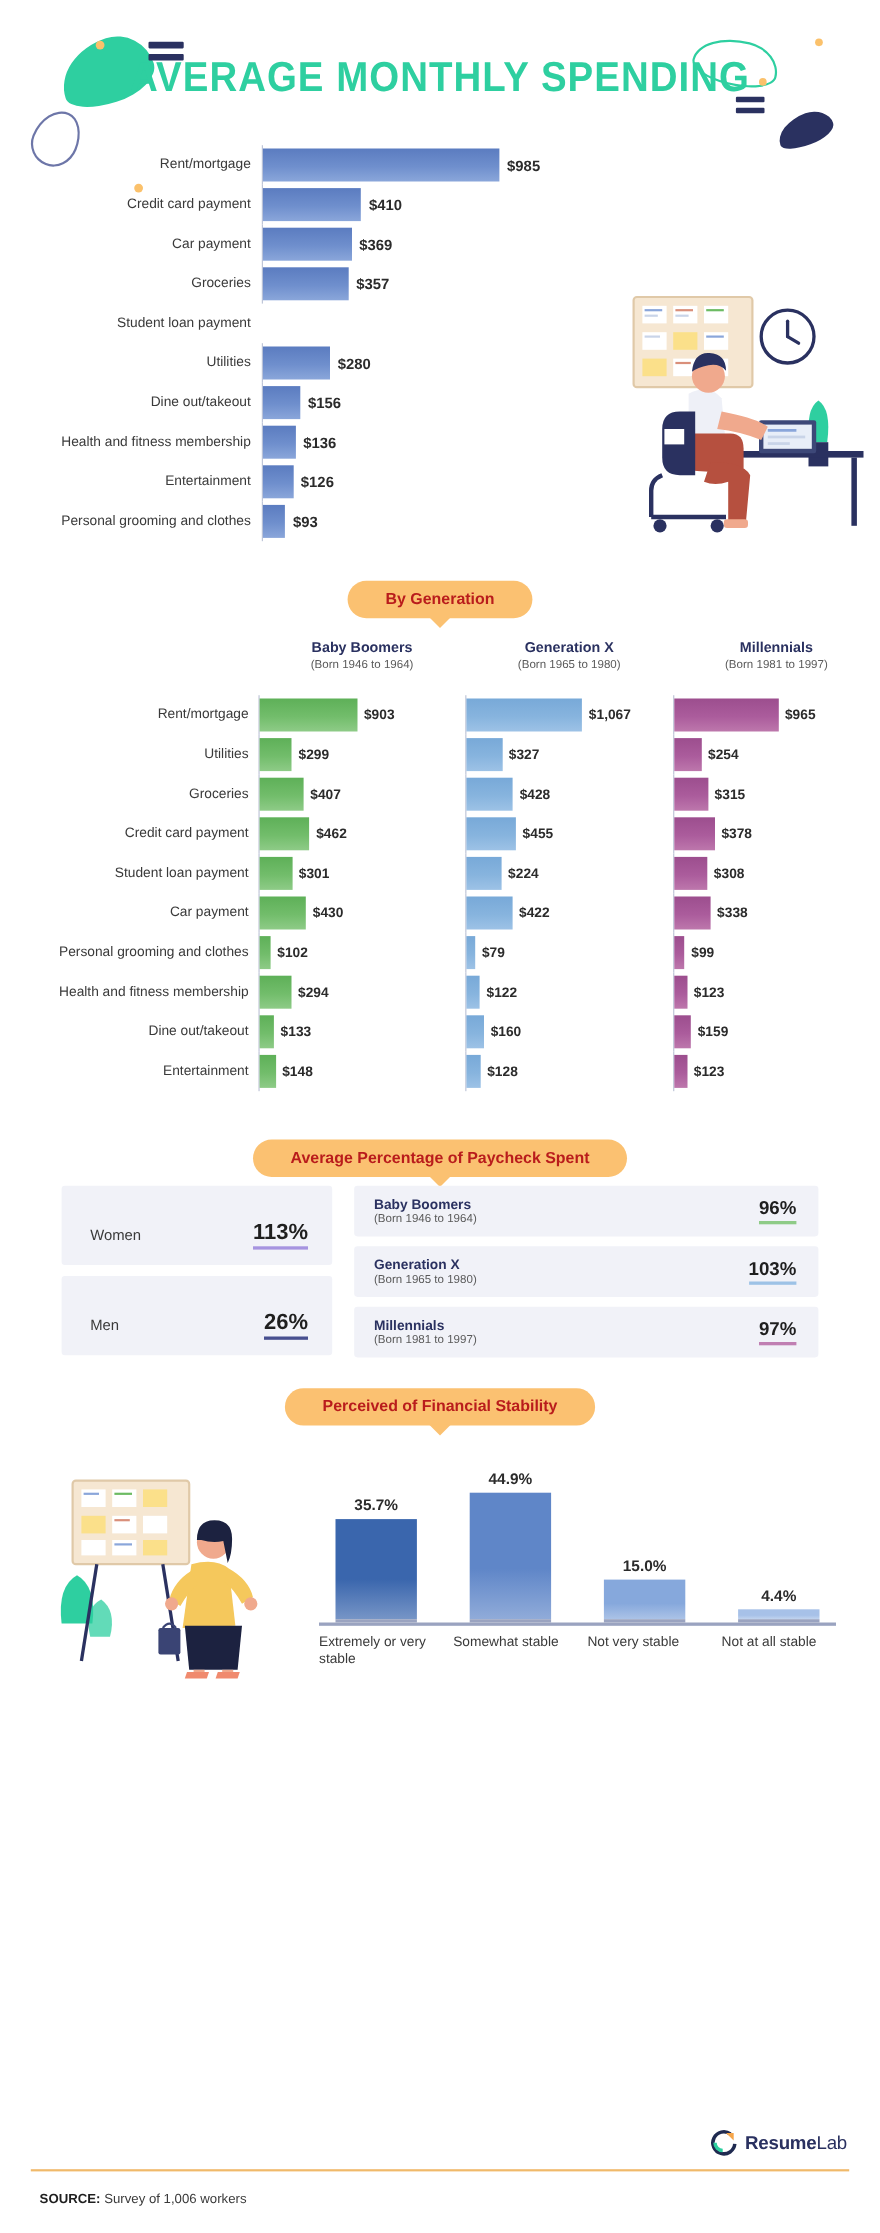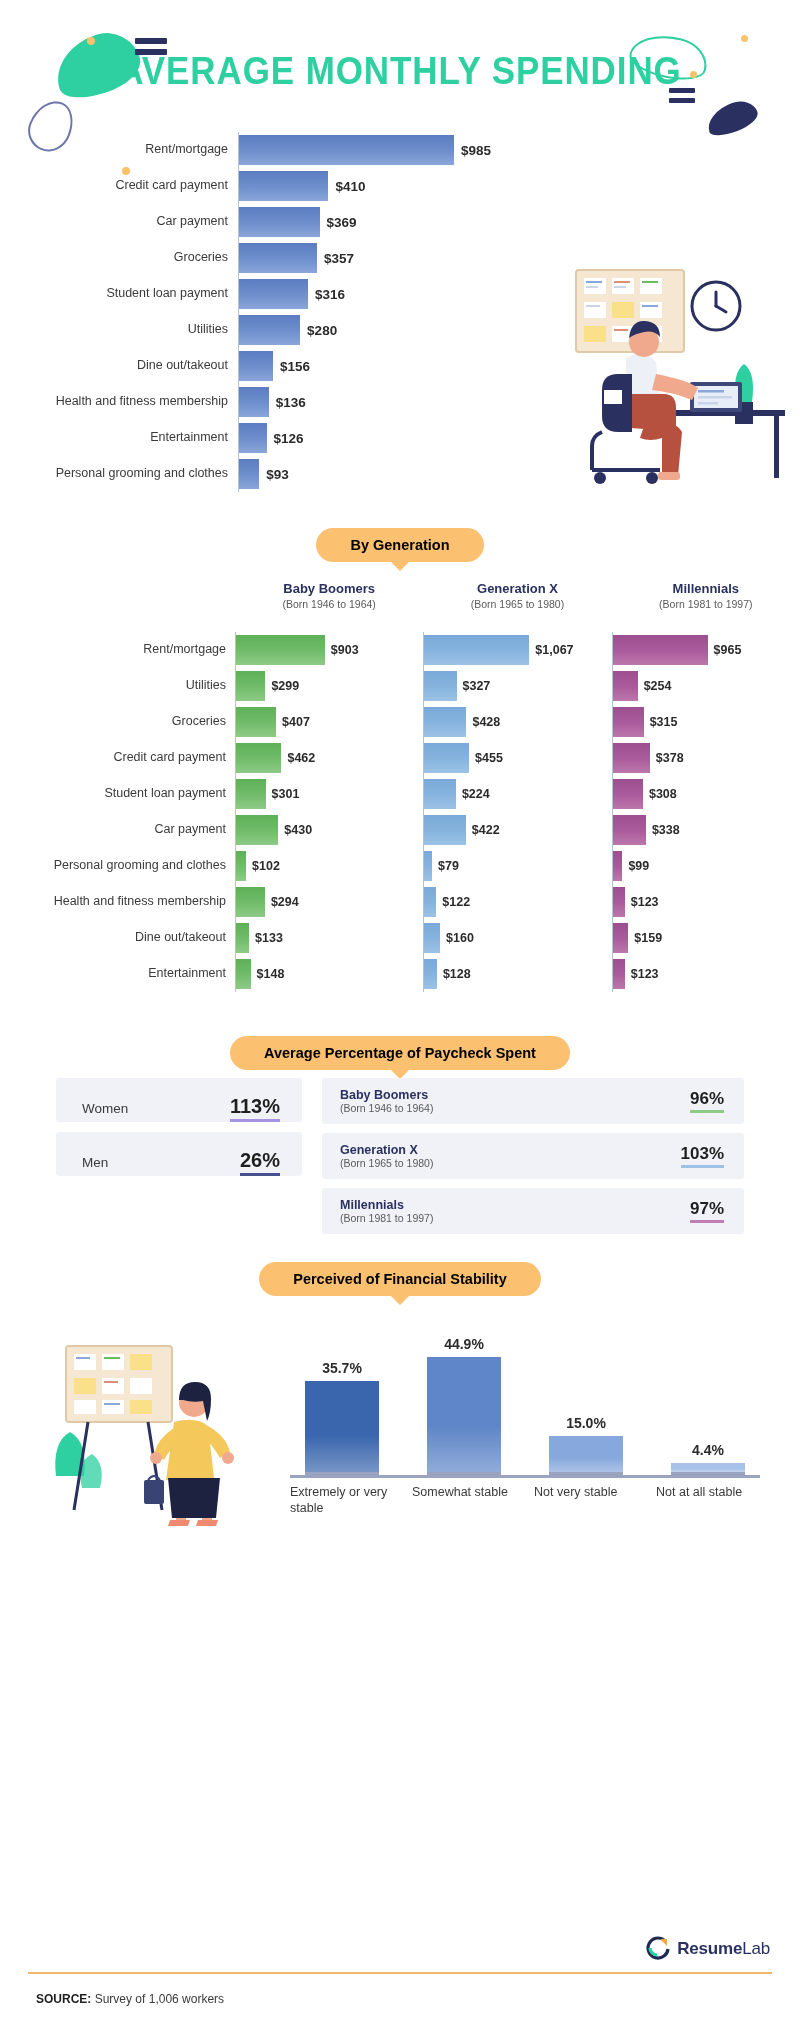--- a/index.html
+++ b/index.html
@@ -86,21 +86,21 @@
     margin-left: 7px; white-space: nowrap;
   }
 
   
   .desk-illo { position: absolute; right: 10px; top: 262px; width: 250px; height: 240px; }
 
   
   .pill-wrap { position: absolute; left: 0; right: 0; text-align: center; }
   .pill {
     display: inline-block; position: relative;
-    background: #fbc171; color: #000000;
+    background: #fbc171; color: #b91c1c;
     font-size: 14.5px; font-weight: bold;
     padding: 9px 34px; border-radius: 20px;
   }
   .pill::after {
     content: ""; position: absolute; left: 50%; bottom: -9px;
     margin-left: -10px; width: 0; height: 0;
     border-left: 10px solid transparent; border-right: 10px solid transparent;
     border-top: 10px solid #fbc171;
   }
   .pill-gen { top: 528px; }
@@ -129,21 +129,21 @@
   .c2bar { height: 30px; }
   .c2val { font-size: 12.5px; font-weight: bold; color: #2b2b2b; margin-left: 6px; white-space: nowrap; }
   .bar-boomer { background: linear-gradient(180deg, #5eb058 0%, #72bd6b 55%, #8ecb87 100%); }
   .bar-genx   { background: linear-gradient(180deg, #78a9d8 0%, #87b4de 55%, #9dc2e6 100%); }
   .bar-mill   { background: linear-gradient(180deg, #9c4e8e 0%, #ab5c9c 55%, #bd77ac 100%); }
 
   
   .pay-left { position: absolute; left: 56px; top: 1078px; width: 246px; }
   .pay-card {
     background: #f1f2f8; border-radius: 3px;
-    height: 44px; display: flex; align-items: center;
+    height: 72px; display: flex; align-items: center;
     padding: 16px 22px 0 26px; margin-bottom: 10px;
   }
   .pay-card .lbl { font-size: 13.5px; color: #3a3a3a; flex: 1; }
   .pay-card .num {
     font-size: 20px; font-weight: bold; color: #1f1f1f;
     border-bottom: 3.5px solid #a694e0; padding-bottom: 1px;
   }
   .pay-card .num.navy { border-bottom-color: #474f8f; }
 
   .pay-right { position: absolute; left: 322px; top: 1078px; width: 422px; }
@@ -228,24 +228,20 @@
     </div>
     <div class="c1row">
       <div class="c1label">Groceries</div>
       <div class="c1track">
         <div class="c1bar" style="width: 77.9239px;"></div>
         <div class="c1val">$357</div>
       </div>
     </div>
     <div class="c1row">
       <div class="c1label">Student loan payment</div>
-      <div class="c1track">
-        <div class="c1bar" style="width: 68.9746px;"></div>
-        <div class="c1val">$316</div>
-      </div>
     </div>
     <div class="c1row">
       <div class="c1label">Utilities</div>
       <div class="c1track">
         <div class="c1bar" style="width: 61.1168px;"></div>
         <div class="c1val">$280</div>
       </div>
     </div>
     <div class="c1row">
       <div class="c1label">Dine out/takeout</div>

